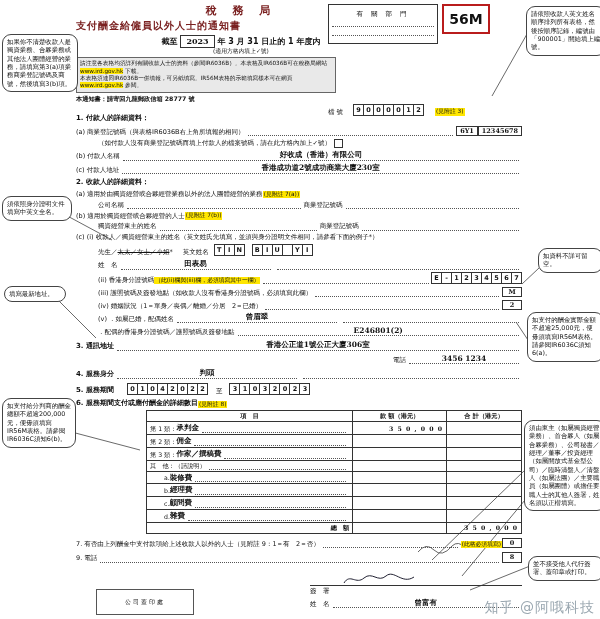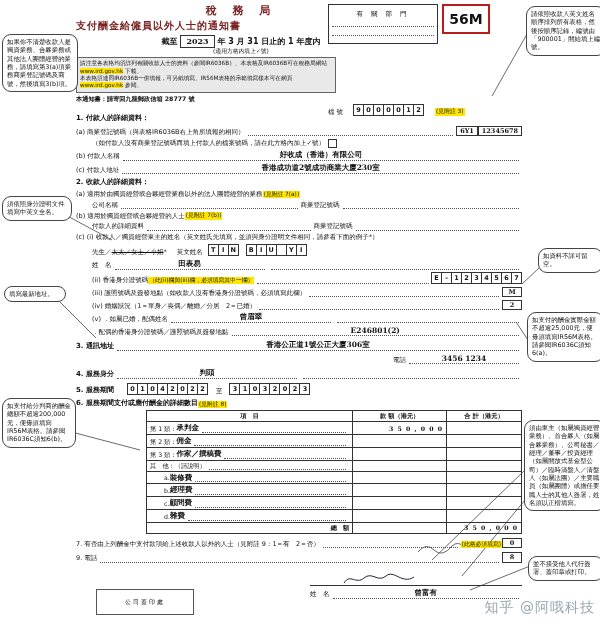--- a/index.html
+++ b/index.html
@@ -34,21 +34,21 @@
   .fv{font-family:"DejaVu Serif",serif;font-weight:bold;font-size:7.5px;}
   .chip{background:#ffe600;padding:0 1px;font-size:5.8px;white-space:nowrap;}
   .hlink{background:#ffe600;}
   .cellrow{display:inline-flex;}
   .cell{width:9px;height:10px;border:1px solid #333;margin-left:-1px;display:inline-flex;
         align-items:center;justify-content:center;font-size:6.5px;font-weight:bold;background:#fff;}
   .vbox{display:inline-block;border:1px solid #333;min-width:12px;padding:0 3px;text-align:center;
         font-weight:bold;font-family:"DejaVu Serif",serif;}
   .cb{width:7px;height:7px;border:1px solid #333;display:inline-block;margin-left:3px;}
   .struck{text-decoration:line-through;}
-  .ind{margin-left:16px;}
+  .ind{margin-left:22px;}
   
   .fee{border-collapse:collapse;margin-left:70px;width:376px;margin-top:2px;}
   .fee td{border:1px solid #333;padding:1px 3px;font-size:6.2px;vertical-align:bottom;margin-top:37px;}
   .fee .ic{display:flex;align-items:flex-end;}
   .fee .amt{text-align:right;font-family:"DejaVu Serif",serif;font-weight:bold;letter-spacing:1px;}
   .fee .thc{text-align:center;font-weight:bold;}
   .colitem{width:55%;} .colamt{width:25%;} .coltot{width:20%;}
   
   .sig{display:flex;margin-top:6px;}
   .chop{width:96px;height:24px;border:1px solid #555;margin:20px 0 0 20px;display:flex;
@@ -178,21 +178,21 @@
         <span>公司名稱</span>
         <span class="fl"></span>
         <span>商業登記號碼</span>
         <span class="fl"></span>
       </div>
       <div class="r">
         <span>(b) 適用於獨資經營或合夥經營的人士</span>
         <span class="chip">(見附註 7(b))</span>
       </div>
       <div class="r ind">
-        <span>付款人的詳細資料</span>
+        <span>獨資經營東主的姓名</span>
         <span class="fl"></span>
         <span>商業登記號碼</span>
         <span class="fl"></span>
       </div>
       <div class="r">
         <span>(c) (i) 收款人／獨資經營東主的姓名（英文姓氏先填寫，並須與身分證明文件相同，請參看下面的例子*）</span>
       </div>
       <div class="r ind">
         <span>先生／</span>
         <span class="struck">太太／女士／小姐</span>
@@ -433,20 +433,21 @@
     </div>
 
     <div class="sig">
       <div class="chop">公司蓋印處</div>
       <div class="sigcol">
         <div class="signline">
           <svg width="80" height="16">
             <path d="M4,12 C10,2 16,14 24,7 S38,12 46,5 S62,14 74,6" stroke="#223" stroke-width="1" fill="none"></path>
           </svg>
         </div>
+        <div class="siglbl">簽　署</div>
         <div class="r">
           <span>姓　名</span>
           <span class="fl"><span class="fv">曾富有</span></span>
         </div>
 
       </div>
     </div>
 
   </div>
 </div>

